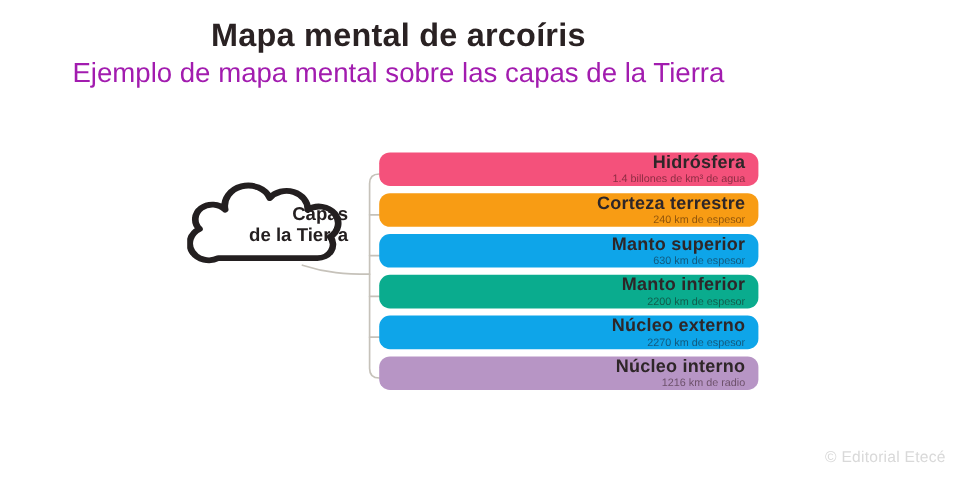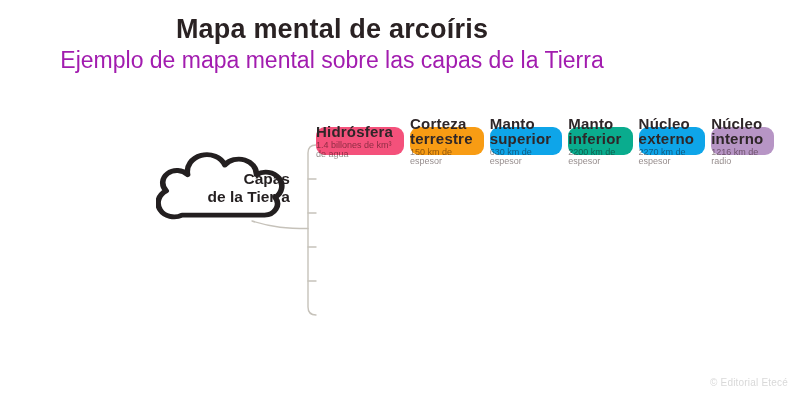--- a/index.html
+++ b/index.html
@@ -19,36 +19,36 @@
   }
   .connectors{position:absolute;left:0;top:0;pointer-events:none;}
   .cloud-wrap{position:absolute;left:156px;top:144px;width:134px;height:84px;}
   .cloud-wrap svg{display:block;width:100%;height:100%;}
   .cloud-text{
     position:absolute;left:156px;top:170px;width:134px;
     text-align:right;font-weight:700;font-size:15.5px;line-height:18px;color:#241f20;
   }
   .branches{
     position:absolute;left:316px;top:127px;width:316px;
-    display:flex;flex-direction:row;gap:6px;
+    display:flex;flex-direction:column;gap:6px;
   }
   .node{
     height:28px;border-radius:9px;
     display:flex;flex-direction:column;justify-content:center;align-items:flex-end;
     padding-right:11px;box-sizing:border-box;
   }
   .node-label{
     font-size:15px;font-weight:700;color:#2e2628;line-height:15px;letter-spacing:.2px;
   }
   .node-detail{
     font-size:9px;font-weight:400;color:rgba(25,5,5,.48);line-height:9px;margin-top:2px;
   }
   .credit{
     position:absolute;right:12px;bottom:12px;
-    font-size:10px;color:#d9d9d9;letter-spacing:.2px;margin-top:48px;
+    font-size:13px;color:#d9d9d9;letter-spacing:.2px;margin-top:48px;
   }
 </style>
 </head>
 <body>
 
 <div class="header">
   <h1 class="title">Mapa mental de arcoíris</h1>
   <p class="subtitle">Ejemplo de mapa mental sobre las capas de la Tierra</p>
 </div>
 
@@ -80,21 +80,21 @@
   <div>de la Tierra</div>
 </div>
 
 <div class="branches">
     <div class="node" style="background: rgb(244, 81, 123);">
     <div class="node-label">Hidrósfera</div>
     <div class="node-detail">1.4 billones de km³ de agua</div>
   </div>
     <div class="node" style="background: rgb(248, 156, 20);">
     <div class="node-label">Corteza terrestre</div>
-    <div class="node-detail">150 km de espesor</div>
+    <div class="node-detail">240 km de espesor</div>
   </div>
     <div class="node" style="background: #0ea5e9;">
     <div class="node-label">Manto superior</div>
     <div class="node-detail">630 km de espesor</div>
   </div>
     <div class="node" style="background: rgb(10, 172, 142);">
     <div class="node-label">Manto inferior</div>
     <div class="node-detail">2200 km de espesor</div>
   </div>
     <div class="node" style="background: #0ea5e9;">

